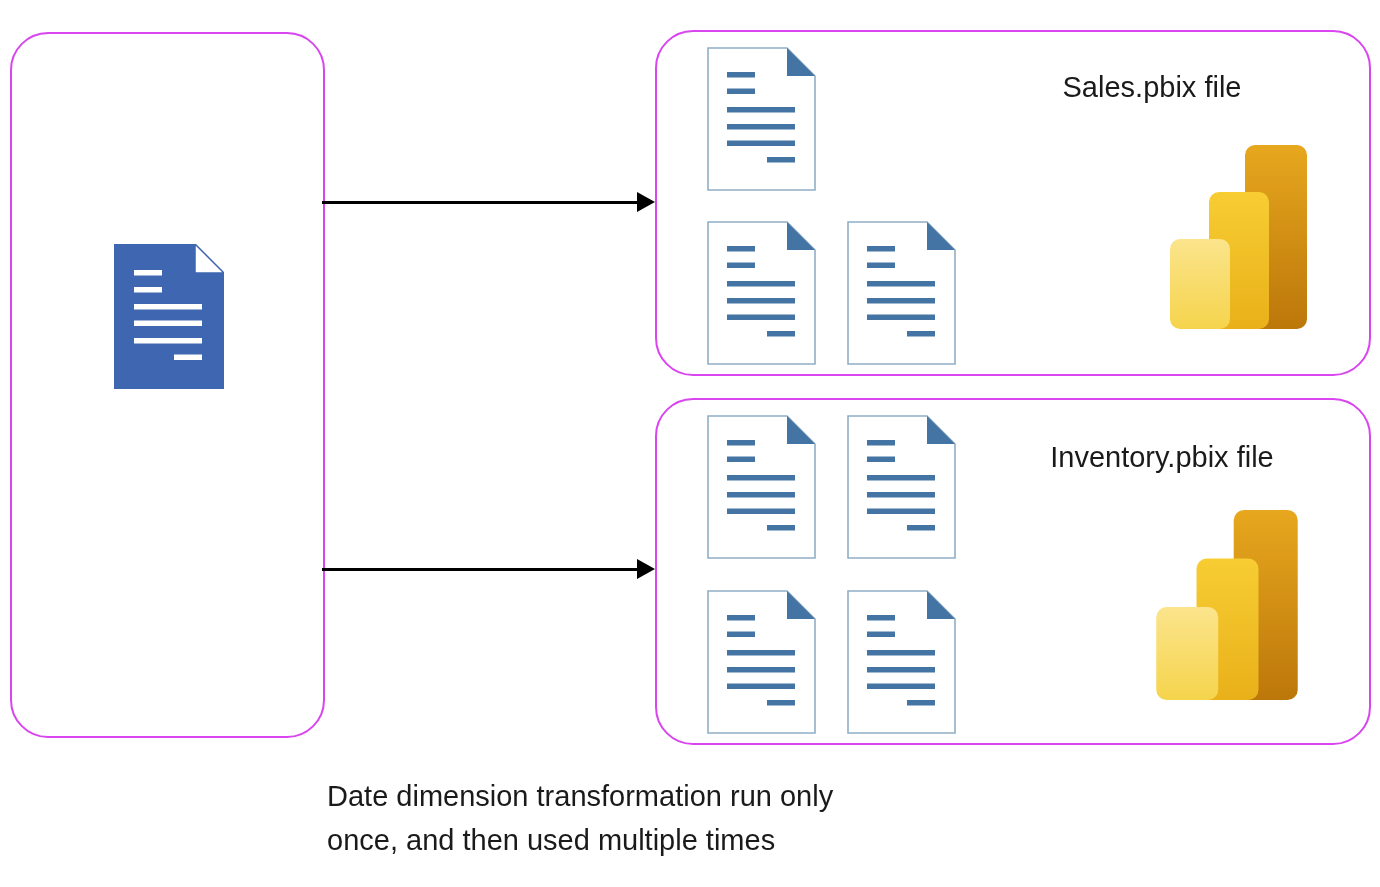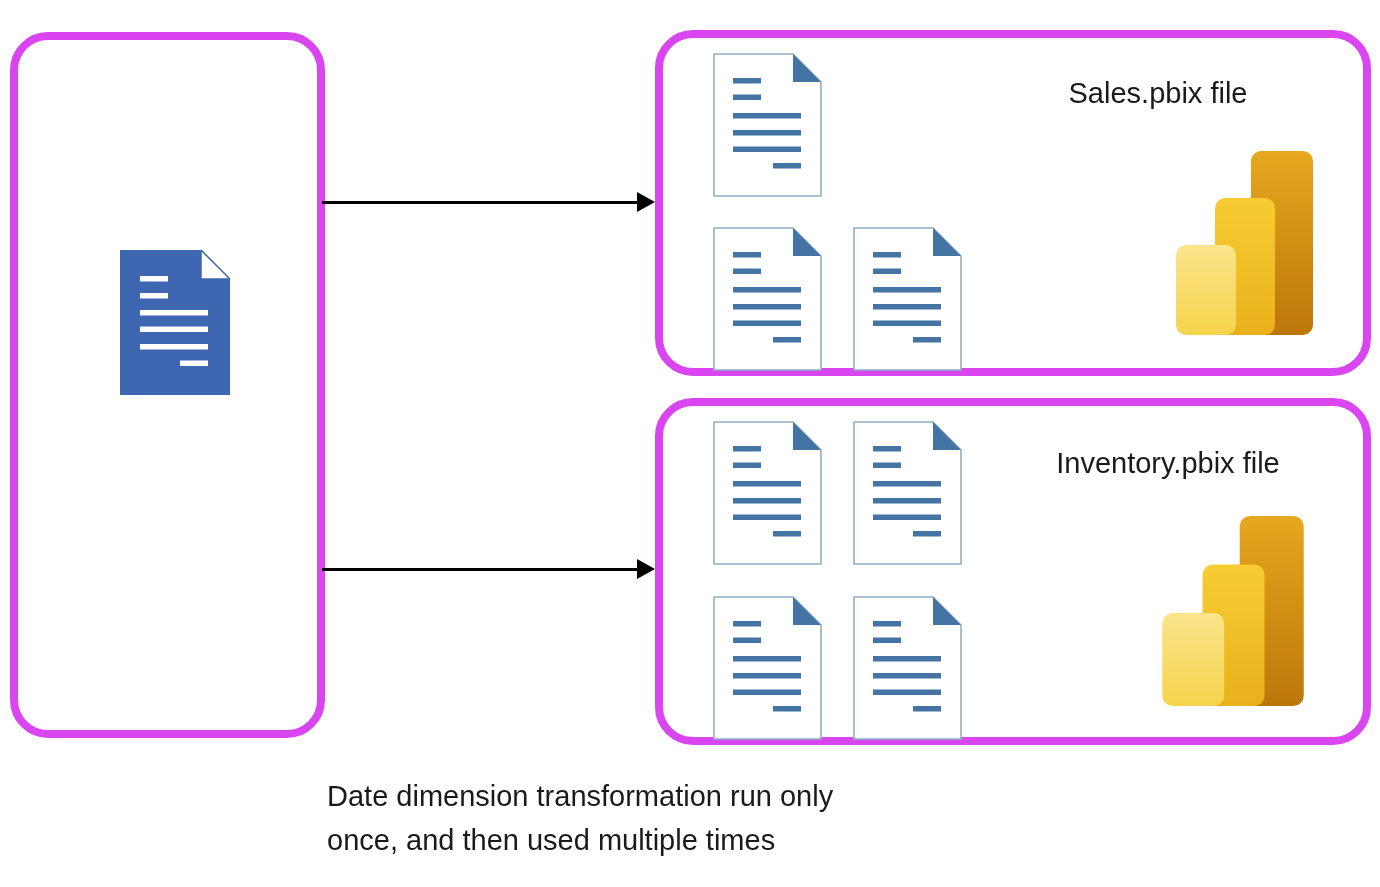--- a/index.html
+++ b/index.html
@@ -10,21 +10,21 @@
   }
   .canvas {
     position: relative;
     width: 1380px;
     height: 887px;
     background: #ffffff;
     overflow: hidden;
   }
   .rounded-box {
     position: absolute;
-    border: 8px solid #d946ef;
+    border: 2px solid #d946ef;
     border-radius: 38px;
     background: #ffffff;
   }
   .source-box   { left: 10px;  top: 32px;  width: 315px; height: 706px; }
   .sales-box    { left: 655px; top: 30px;  width: 716px; height: 346px; }
   .inventory-box{ left: 655px; top: 398px; width: 716px; height: 347px; }
 
   .source-label {
     position: absolute;
     left: 0; right: 0;

